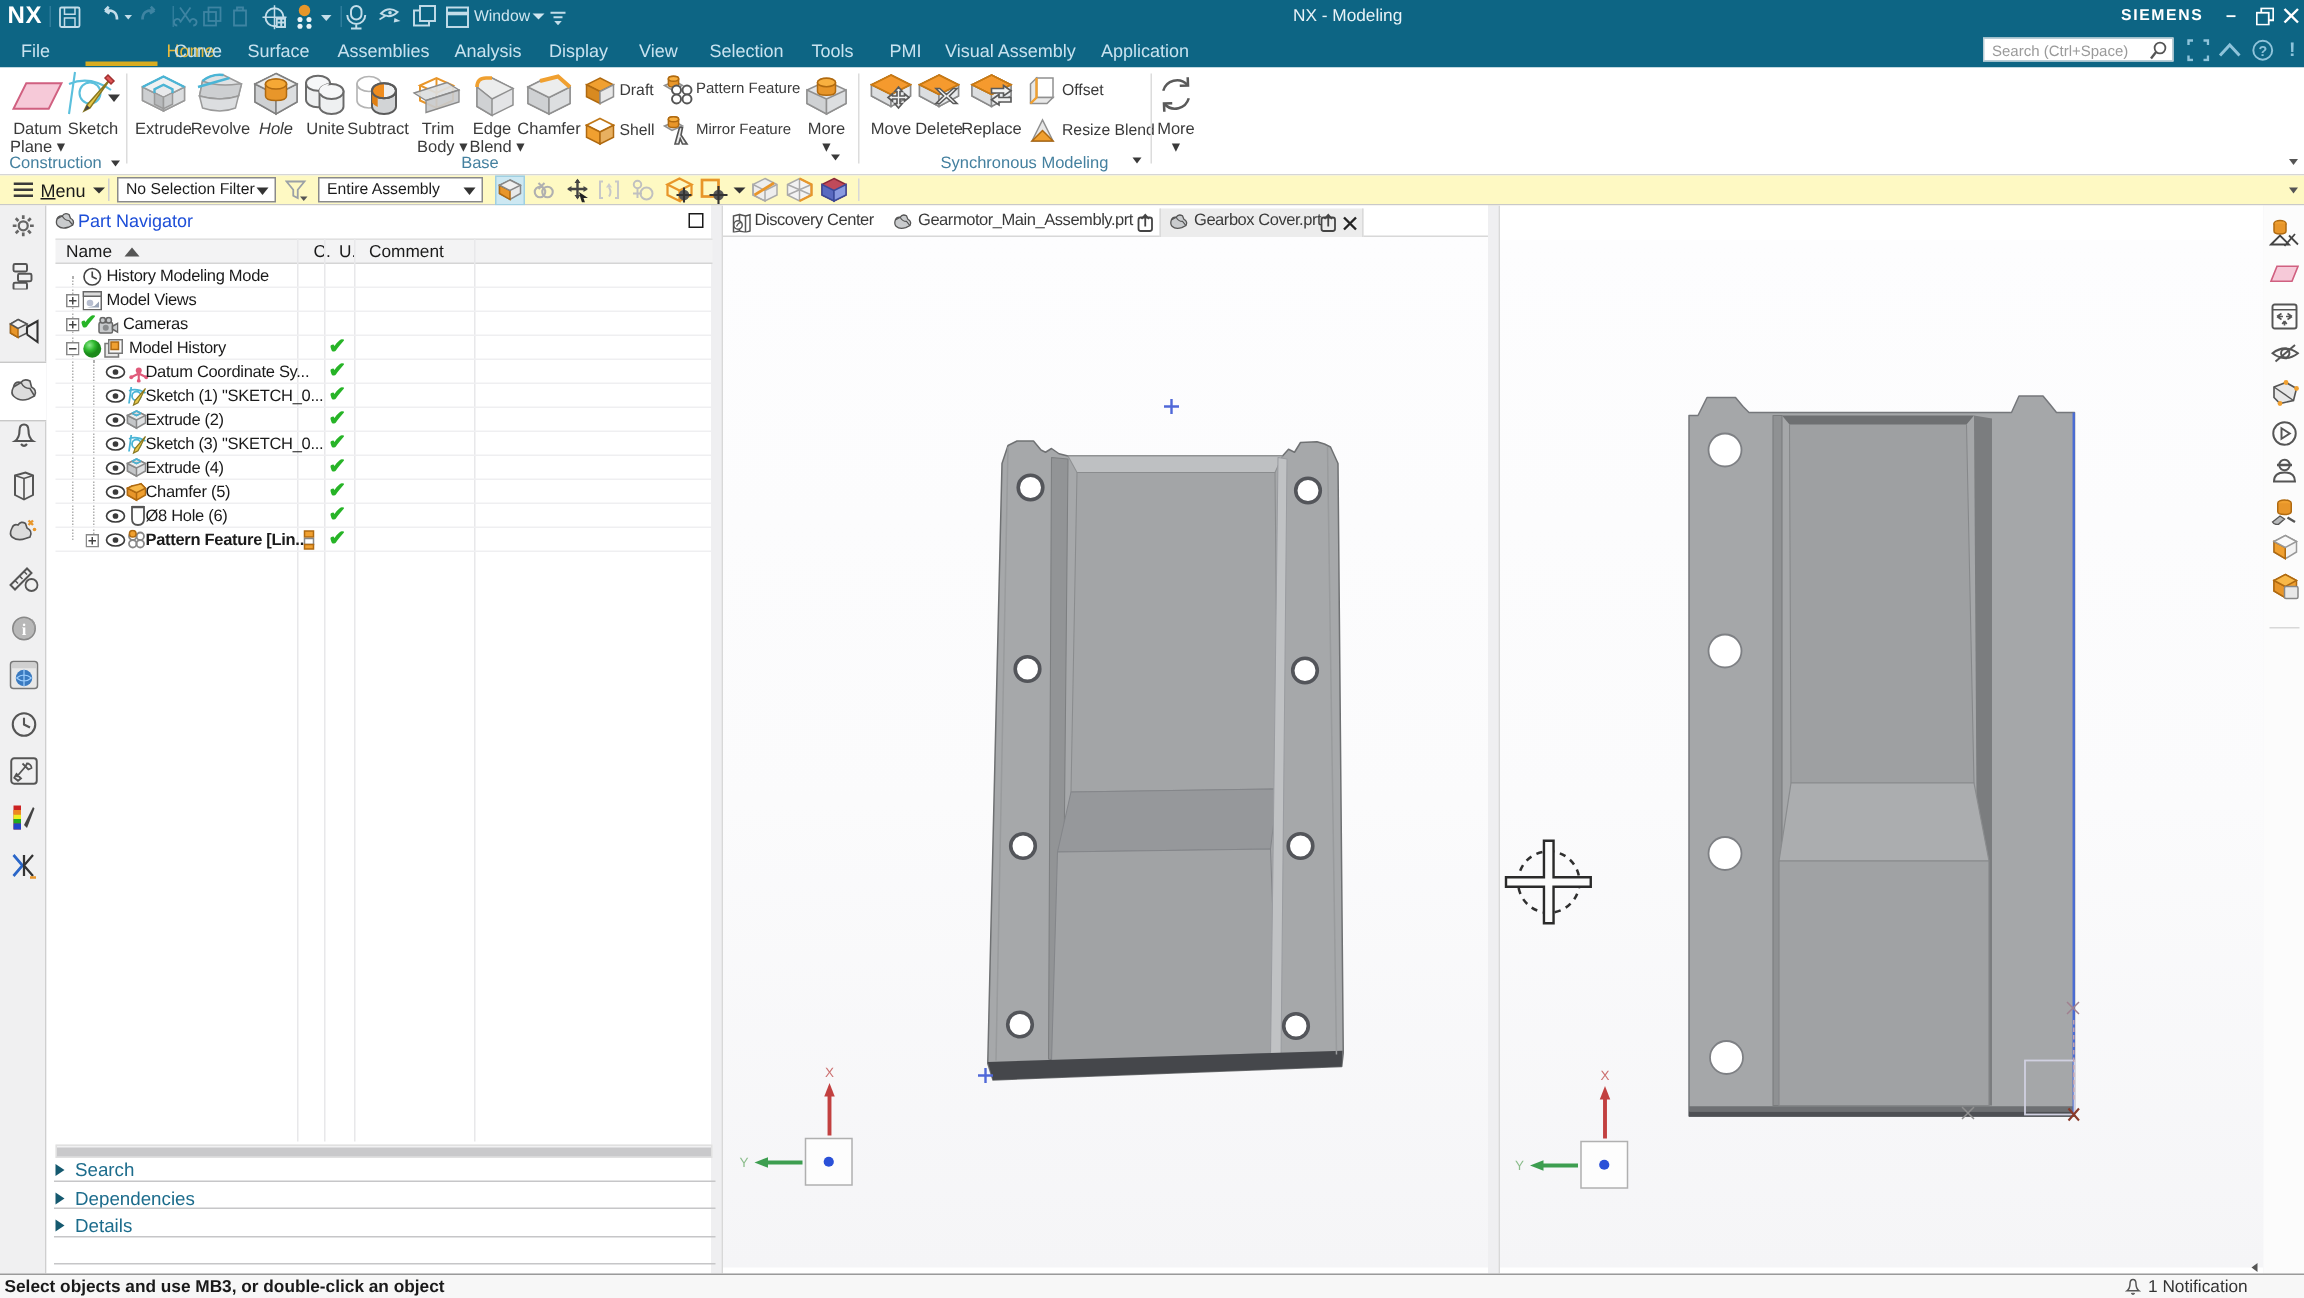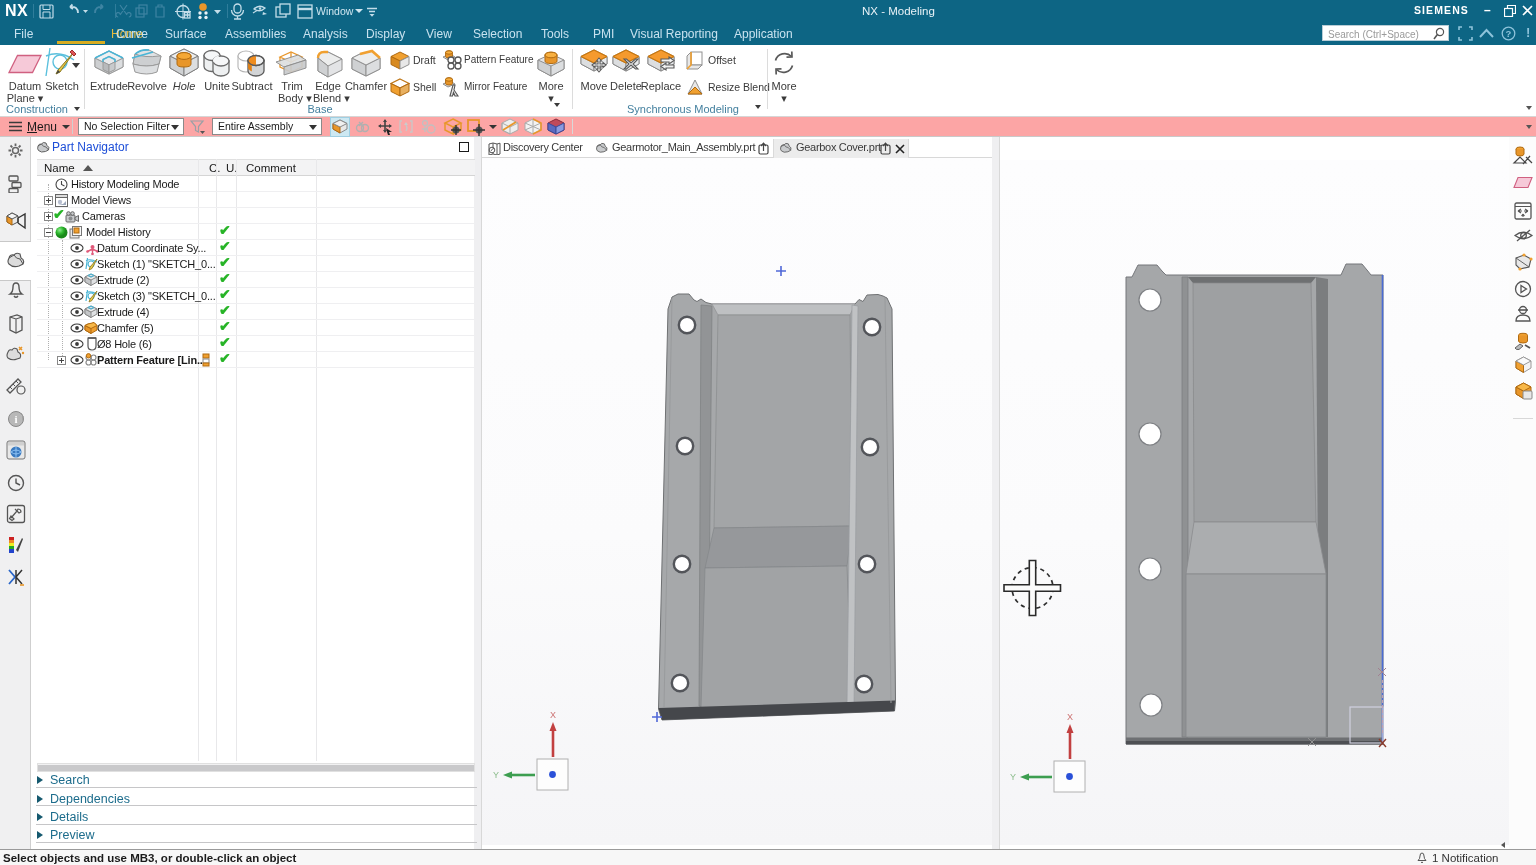--- a/index.html
+++ b/index.html
@@ -13,21 +13,21 @@
 .menuitem { position:absolute; top:5px; font-size:12px; color:#c8e2ef; }
 
 
 #ribbon { left:0; top:45px; width:1536px; height:72px; background:#ffffff; border-bottom:1px solid #d6d6d6; }
 .rlabel { position:absolute; font-size:11px; color:#3a3a3a; text-align:center; line-height:12px; white-space:nowrap; }
 .rgroup { position:absolute; top:58px; font-size:11px; color:#44809f; text-align:center; white-space:nowrap; }
 .rsep { position:absolute; top:4px; width:1px; height:60px; background:#dcdcdc; }
 .smalllabel { position:absolute; font-size:10.5px; color:#3a3a3a; white-space:nowrap; }
 
 
-#toolrow { left:0; top:117px; width:1536px; height:20px; background:#fca5a5; border-bottom:1px solid #c9c9c9; }
+#toolrow { left:0; top:117px; width:1536px; height:20px; background:#fef9c3; border-bottom:1px solid #c9c9c9; }
 .combo { position:absolute; top:1px; height:17px; background:#fff; border:1px solid #8a8a8a; font-size:10.5px; color:#1a1a1a; line-height:15px; padding-left:5px; }
 .combo .arr { position:absolute; right:4px; top:6px; width:0; height:0; border-left:4px solid transparent; border-right:4px solid transparent; border-top:5px solid #333; }
 
 
 #leftstrip { left:0; top:137px; width:31px; height:712px; background:#f0f0f1; border-right:1px solid #cfcfcf; }
 #panel { left:31px; top:137px; width:443px; height:712px; background:#ffffff; }
 #vp1 { left:481px; top:137px; width:511px; height:712px; background:#ffffff; border-left:1px solid #d8d8d8; }
 #vp2 { left:999px; top:137px; width:510px; height:712px; background:#ffffff; border-left:1px solid #d8d8d8; }
 #rightstrip { left:1509px; top:137px; width:27px; height:712px; background:#fcfcfc; }
 #statusbar { left:0; top:849px; width:1536px; height:16px; background:#f7f7f7; border-top:1px solid #9a9a9a; }
@@ -116,21 +116,21 @@
   <div class="abs" style="left:57px;top:19px;width:48px;height:2.5px;background:#d8ac20;"></div>
   <div class="menuitem" style="left:116px;">Curve</div>
   <div class="menuitem" style="left:165px;">Surface</div>
   <div class="menuitem" style="left:225px;">Assemblies</div>
   <div class="menuitem" style="left:303px;">Analysis</div>
   <div class="menuitem" style="left:366px;">Display</div>
   <div class="menuitem" style="left:426px;">View</div>
   <div class="menuitem" style="left:473px;">Selection</div>
   <div class="menuitem" style="left:541px;">Tools</div>
   <div class="menuitem" style="left:593px;">PMI</div>
-  <div class="menuitem" style="left:630px;">Visual Reporting</div>
+  <div class="menuitem" style="left:630px;">Visual Assembly</div>
   <div class="menuitem" style="left:734px;">Application</div>
   <div class="abs" style="left:1322px;top:3px;width:127px;height:16px;background:#ffffff;border:1px solid #b9cdd6;">
     <div class="abs" style="left:5px;top:3px;font-size:10px;color:#9a9a9a;">Search (Ctrl+Space)</div>
     <svg class="abs" style="left:110px;top:1px;" width="13" height="13" viewBox="0 0 13 13">
       <circle cx="7" cy="5" r="3.6" fill="none" stroke="#555" stroke-width="1.2"></circle>
       <path d="M4.4 7.6 L1 12" stroke="#555" stroke-width="1.6"></path>
     </svg>
   </div>
   <svg class="abs" style="left:1458px;top:4px;" width="15" height="15" viewBox="0 0 15 15">
     <path d="M1 4 V1 H4 M11 1 H14 V4 M14 11 V14 H11 M4 14 H1 V11" fill="none" stroke="#8ec3da" stroke-width="1.6"></path>
@@ -694,21 +694,20 @@
 
   <div class="abs" style="left:6px;top:626px;width:438px;height:9px;background:#f1f1f2;border:1px solid #e0e0e0;">
     <div class="abs" style="left:0px;top:1px;width:436px;height:6px;background:#c9c9cb;"></div>
   </div>
   <div class="secrow" style="top:636px;"><span class="sectri"></span>Search</div>
   <div class="abs" style="left:5px;top:650px;width:441px;height:1px;background:#c6c6c8;"></div>
   <div class="secrow" style="top:655px;"><span class="sectri"></span>Dependencies</div>
   <div class="abs" style="left:5px;top:668px;width:441px;height:1px;background:#c6c6c8;"></div>
   <div class="secrow" style="top:673px;"><span class="sectri"></span>Details</div>
   <div class="abs" style="left:5px;top:687px;width:441px;height:1px;background:#c6c6c8;"></div>
-  <div class="secrow" style="top:691px;"><span class="sectri"></span>Preview</div>
   <div class="abs" style="left:5px;top:705px;width:441px;height:1px;background:#c6c6c8;"></div>
 </div>
 <div class="abs" id="vp1">
   <div class="tabbar">
     <svg class="abs" style="left:6px;top:3px;" width="13" height="13" viewBox="0 0 13 13">
       <path d="M1 2 L5 1 L5 12 L1 13 Z M5 1 L9 2 M9 2 L9 13 L5 12 M9 2 L12 1.2 L12 12 L9 13" fill="none" stroke="#555" stroke-width="1"></path>
       <circle cx="4" cy="8" r="2.8" fill="#fff" stroke="#555"></circle>
       <path d="M3 9 Q4.5 6 6 6.5" fill="none" stroke="#555" stroke-width="0.9"></path>
     </svg>
     <div class="tabtext abs" style="left:21px;top:2px;">Discovery Center</div>

